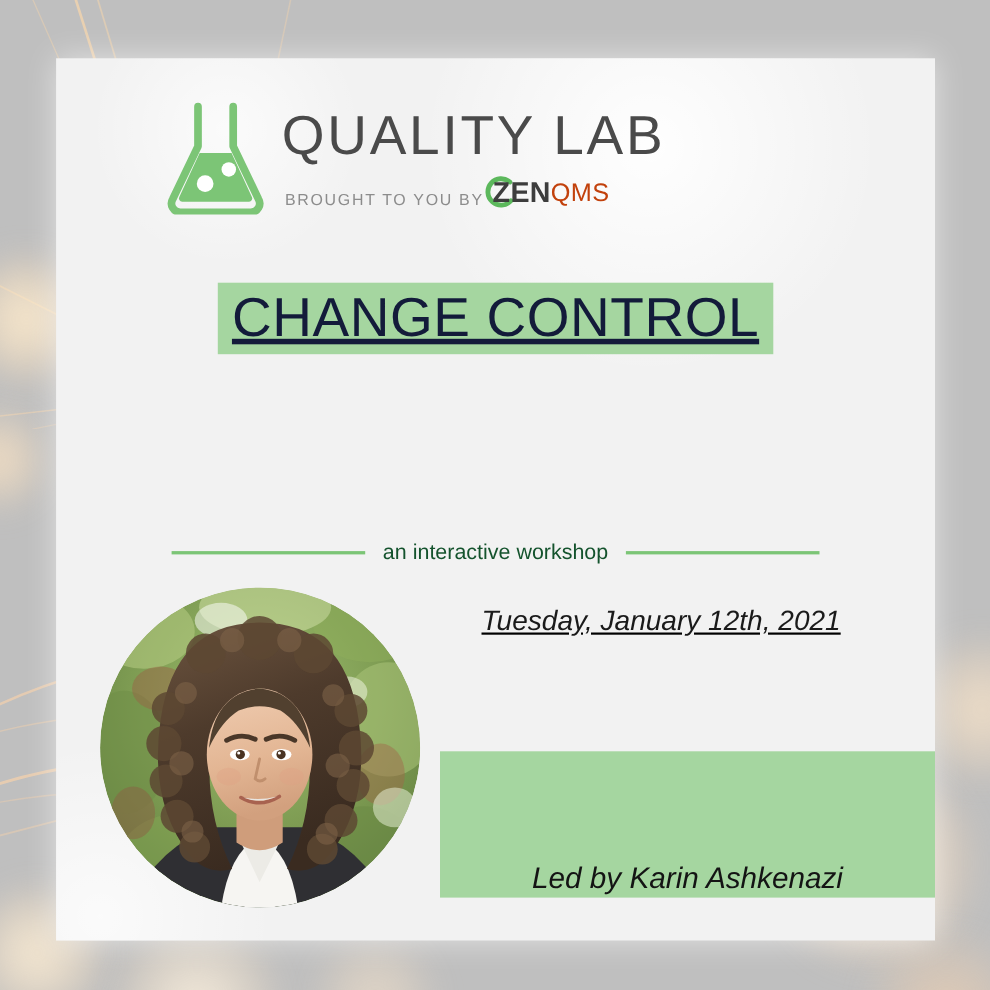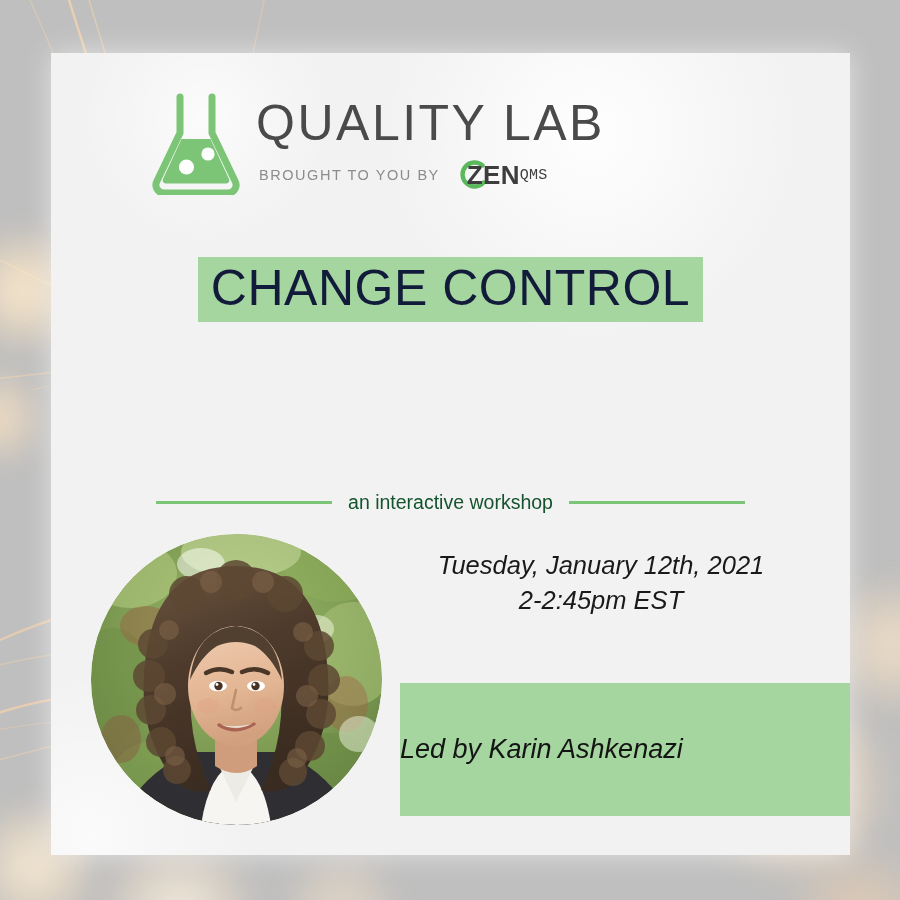--- a/index.html
+++ b/index.html
@@ -99,22 +99,22 @@
     font-size: 50px;
     letter-spacing: 2.5px;
     color: #4a4a4a;
     font-weight: 400;
     line-height: 1;
     white-space: nowrap;
     font-family: "Liberation Sans", sans-serif;
   }
   #tagline-row {
     display: flex;
-    align-items: center;
-    gap: 21px;
+    align-items: flex-end;
+    gap: 2px;
     margin-top: 12px;
     padding-left: 3px;
   }
   #tagline-text {
     font-size: 14.5px;
     letter-spacing: 1.55px;
     color: #8c8c8c;
     white-space: nowrap;
     font-family: "Liberation Sans", sans-serif;
   }
@@ -135,26 +135,25 @@
     position: relative;
     font-size: 26px;
     font-weight: bold;
     letter-spacing: 0.3px;
     color: #3d3d3d;
     margin-left: 6px;
     line-height: 1;
   }
   #qms-word {
     position: relative;
-    font-size: 15px;
+    font-size: 23px;
     font-weight: 400;
     letter-spacing: 0.3px;
-    color: #404040;
+    color: #c2410c;
     line-height: 1;
-    font-family: Liberation Mono, monospace;
   }
 
   
   #headline {
     position: absolute;
     left: 0;
     top: 205px;
     width: 799px;
     text-align: center;
   }
@@ -164,20 +163,21 @@
     letter-spacing: 0.5px;
     color: #131b3a;
     line-height: 1.22;
     font-family: "Liberation Sans", sans-serif;
     white-space: nowrap;
   }
   .headline-line .hl {
     background: #a5d6a0;
     padding: 3px 13px 6px 13px;
     box-decoration-break: clone;
+    text-decoration: underline;
     -webkit-box-decoration-break: clone;
   }
 
   
   #divider-row {
     position: absolute;
     left: 0;
     top: 438px;
     width: 799px;
     display: flex;
@@ -198,20 +198,21 @@
     font-family: "Liberation Sans", sans-serif;
   }
 
   
   #date-block {
     position: absolute;
     left: 330px;
     top: 495px;
     width: 440px;
     text-align: center;
+    text-decoration: underline;
   }
   .date-line {
     font-size: 25.5px;
     font-style: italic;
     color: #1a1a1a;
     line-height: 1.37;
     white-space: nowrap;
     font-family: "Liberation Sans", sans-serif;
   }
 
@@ -229,23 +230,23 @@
 
   
   #speaker-band {
     position: absolute;
     left: 349px;
     top: 630px;
     width: 450px;
     height: 133px;
     background: #a5d6a0;
     display: flex;
-    flex-direction: row;
+    flex-direction: column;
     align-items: center;
-    justify-content: space-between;
+    justify-content: flex-end;
   }
   .speaker-line {
     font-size: 27px;
     font-style: italic;
     color: #141414;
     line-height: 1.35;
     white-space: nowrap;
     font-family: "Liberation Sans", sans-serif;
   }
 </style>
@@ -337,21 +338,20 @@
     </div>
 
     <div id="divider-row">
       <span class="divider-rule"></span>
       <span id="subtitle-text">an interactive workshop</span>
       <span class="divider-rule"></span>
     </div>
 
     <div id="date-block">
       <div class="date-line">Tuesday, January 12th, 2021</div>
-      <div class="date-line">2-2:45pm EST</div>
     </div>
 
     <div id="portrait">
       <svg viewBox="0 0 291 291" width="291" height="291">
         <defs>
           <clipPath id="circ">
               <circle cx="145.5" cy="145.5" r="145.5"></circle>
             </clipPath>
           <radialGradient id="foliage" cx="50%" cy="35%" r="75%">
             <stop offset="0%" stop-color="#9fbf6f"></stop>

